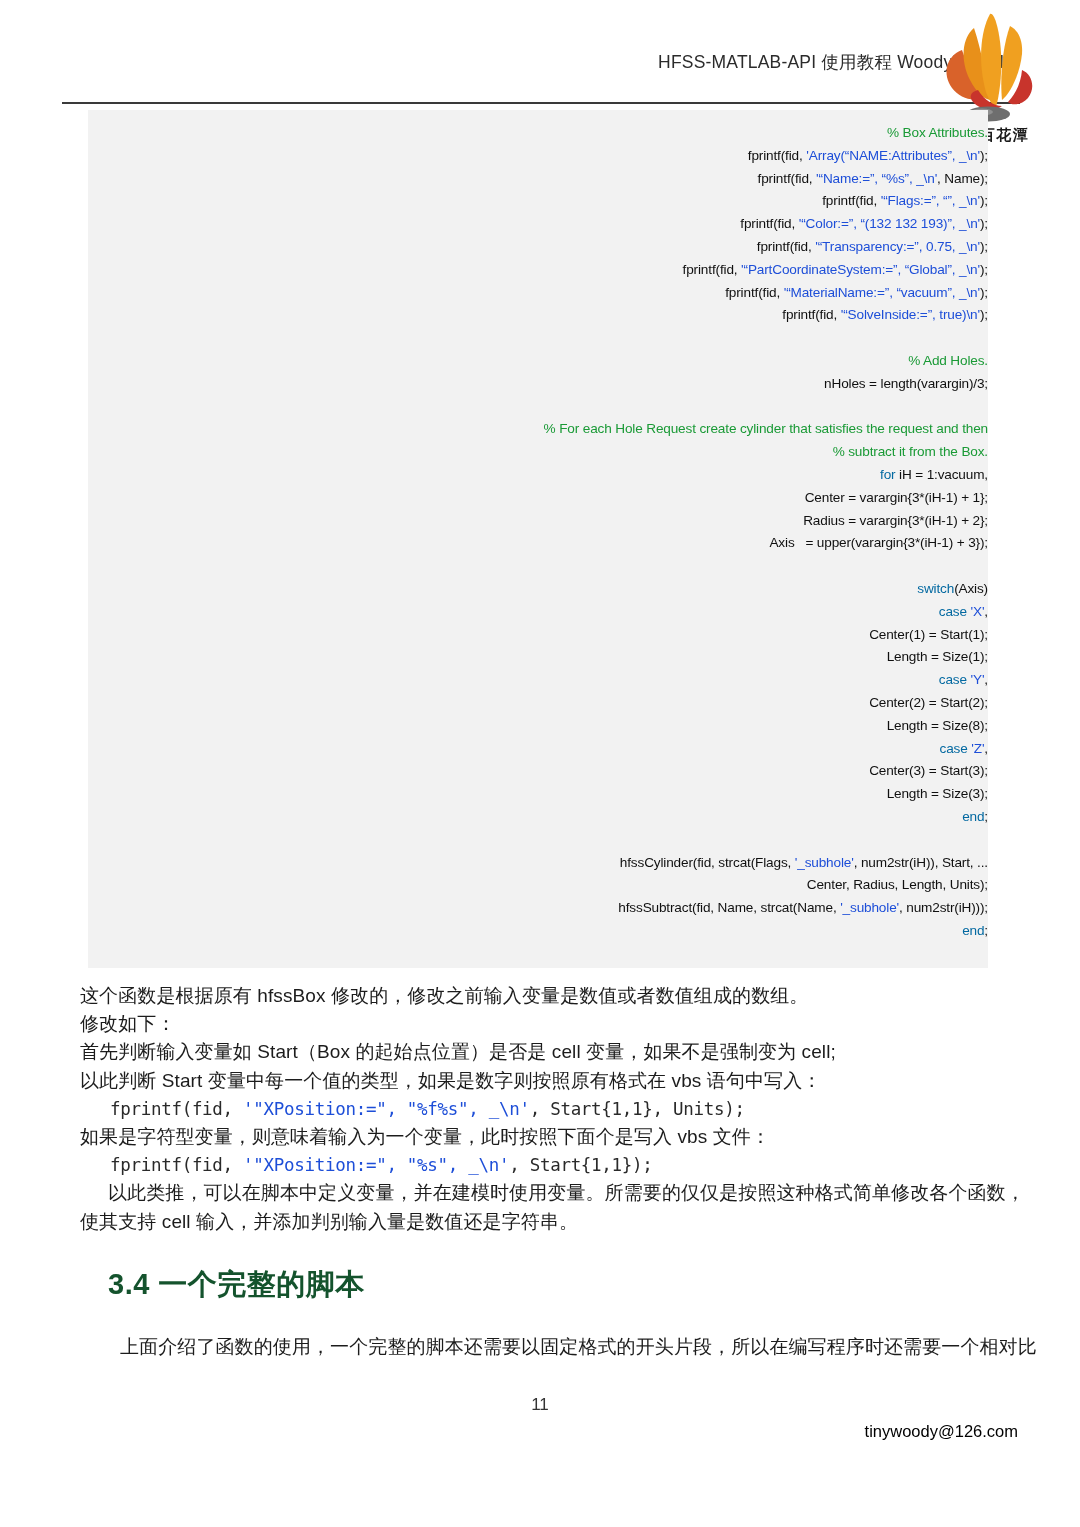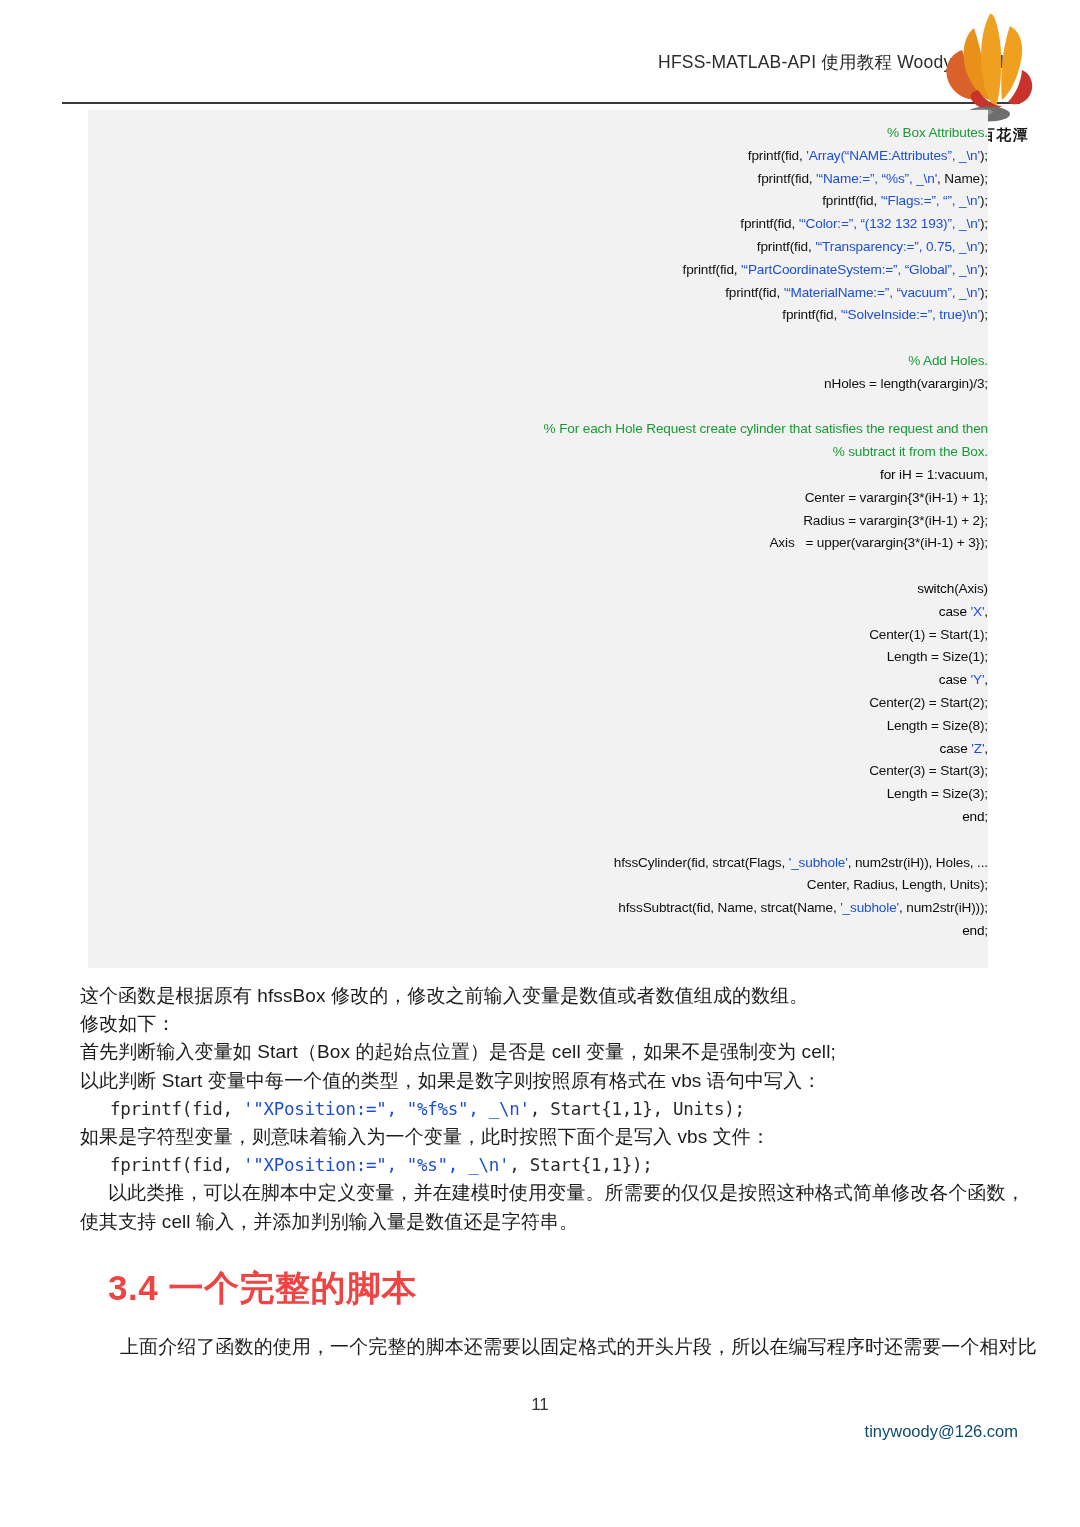--- a/index.html
+++ b/index.html
@@ -80,21 +80,21 @@
     font-family: Liberation Sans, sans-serif;
     font-size: 13.6px;
     line-height: 22.8px;
     white-space: pre;
     color: #101010;
     letter-spacing: -0.15px;
     text-align: right;
   }
   .cmt  { color: #1a9a36; }
   .str  { color: #1d4ed8; }
-  .kw   { color: #000000; }
+  .kw   { color: #0369a1; }
   .blank { height: 22.8px; }
 
   
   .body-text {
     position: absolute;
     left: 80px;
     top: 982px;
     width: 960px;
   }
   .p-line {
@@ -113,23 +113,23 @@
     color: #2a2a2a;
     padding-left: 30px;
     letter-spacing: -0.3px;
   }
 
   
   .section-heading {
     position: absolute;
     left: 108px;
     top: 1265px;
-    font-size: 35px;
+    font-size: 29px;
     font-weight: bold;
-    color: #ef4444;
+    color: #14532d;
     letter-spacing: 0.5px;
     white-space: nowrap;
   }
 
   
   .closing-para {
     position: absolute;
     left: 92px;
     top: 1333px;
     width: 980px;
@@ -143,21 +143,21 @@
     width: 1080px;
     text-align: center;
     font-size: 17px;
     color: #333333;
   }
   .footer-email {
     position: absolute;
     right: 62px;
     top: 1422px;
     font-size: 16.5px;
-    color: #0c4a6e;
+    color: #000000;
     white-space: nowrap;
   }
 </style>
 </head>
 <body>
 
 <div class="page-header">
   <div class="header-text">HFSS-MATLAB-API 使用教程  WoodyBuendia</div>
   <div class="header-rule"></div>
 </div>
@@ -209,21 +209,21 @@
     <div class="code-line"><span>                        Center(1) = Start(1);</span></div>
     <div class="code-line"><span>                        Length = Size(1);</span></div>
     <div class="code-line"><span>                </span><span class="kw">case</span><span class="str"> 'Y'</span><span>,</span></div>
     <div class="code-line"><span>                        Center(2) = Start(2);</span></div>
     <div class="code-line"><span>                        Length = Size(8);</span></div>
     <div class="code-line"><span>                </span><span class="kw">case</span><span class="str"> 'Z'</span><span>,</span></div>
     <div class="code-line"><span>                        Center(3) = Start(3);</span></div>
     <div class="code-line"><span>                        Length = Size(3);</span></div>
     <div class="code-line"><span>        </span><span class="kw">end</span><span>;</span></div>
     <div class="code-line blank">&nbsp;</div>
-    <div class="code-line"><span>        hfssCylinder(fid, strcat(Flags, </span><span class="str">'_subhole'</span><span>, num2str(iH)), Holes, ...</span></div>
+    <div class="code-line"><span>        hfssCylinder(fid, strcat(Flags, </span><span class="str">'_subhole'</span><span>, num2str(iH)), Start, ...</span></div>
     <div class="code-line"><span>                    Center, Radius, Length, Units);</span></div>
     <div class="code-line"><span>        hfssSubtract(fid, Name, strcat(Name, </span><span class="str">'_subhole'</span><span>, num2str(iH)));</span></div>
     <div class="code-line"><span class="kw">end</span><span>;</span></div>
   </div>
 
 <div class="body-text" id="body-text">
     <div class="p-line">这个函数是根据原有 hfssBox 修改的，修改之前输入变量是数值或者数值组成的数组。</div>
     <div class="p-line">修改如下：</div>
     <div class="p-line">首先判断输入变量如 Start（Box 的起始点位置）是否是 cell 变量，如果不是强制变为 cell;</div>
     <div class="p-line">以此判断 Start 变量中每一个值的类型，如果是数字则按照原有格式在 vbs 语句中写入：</div>

